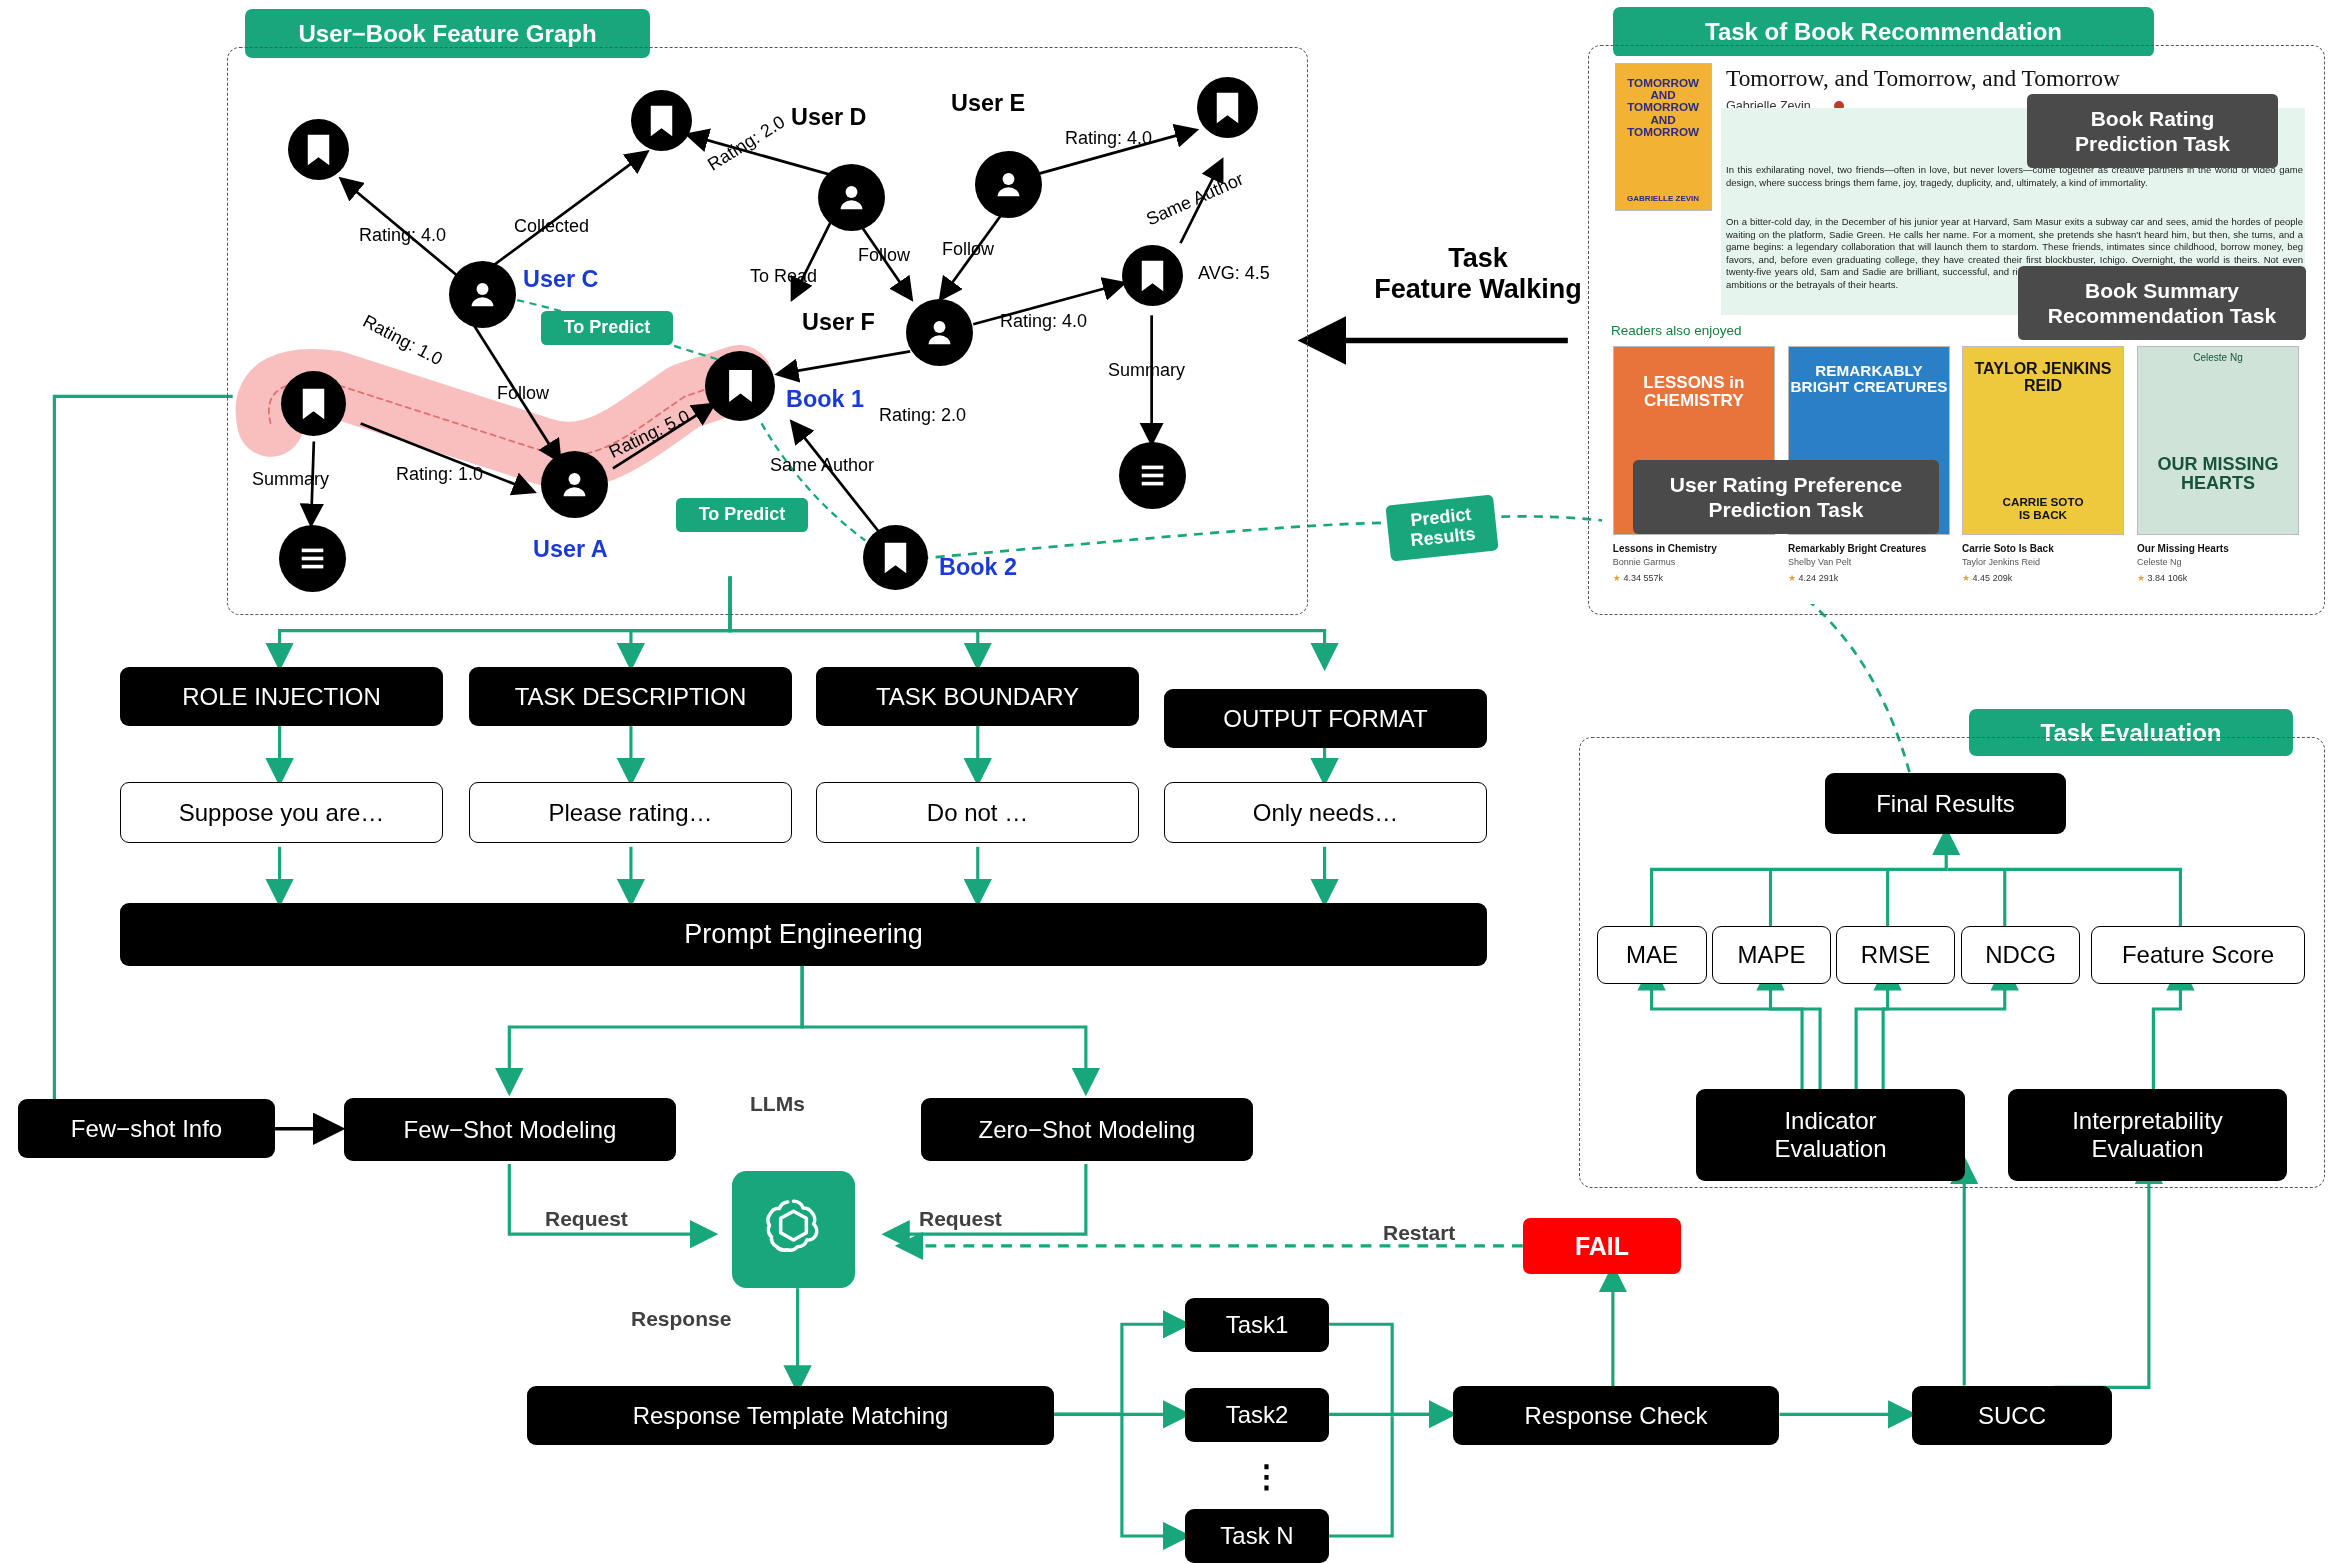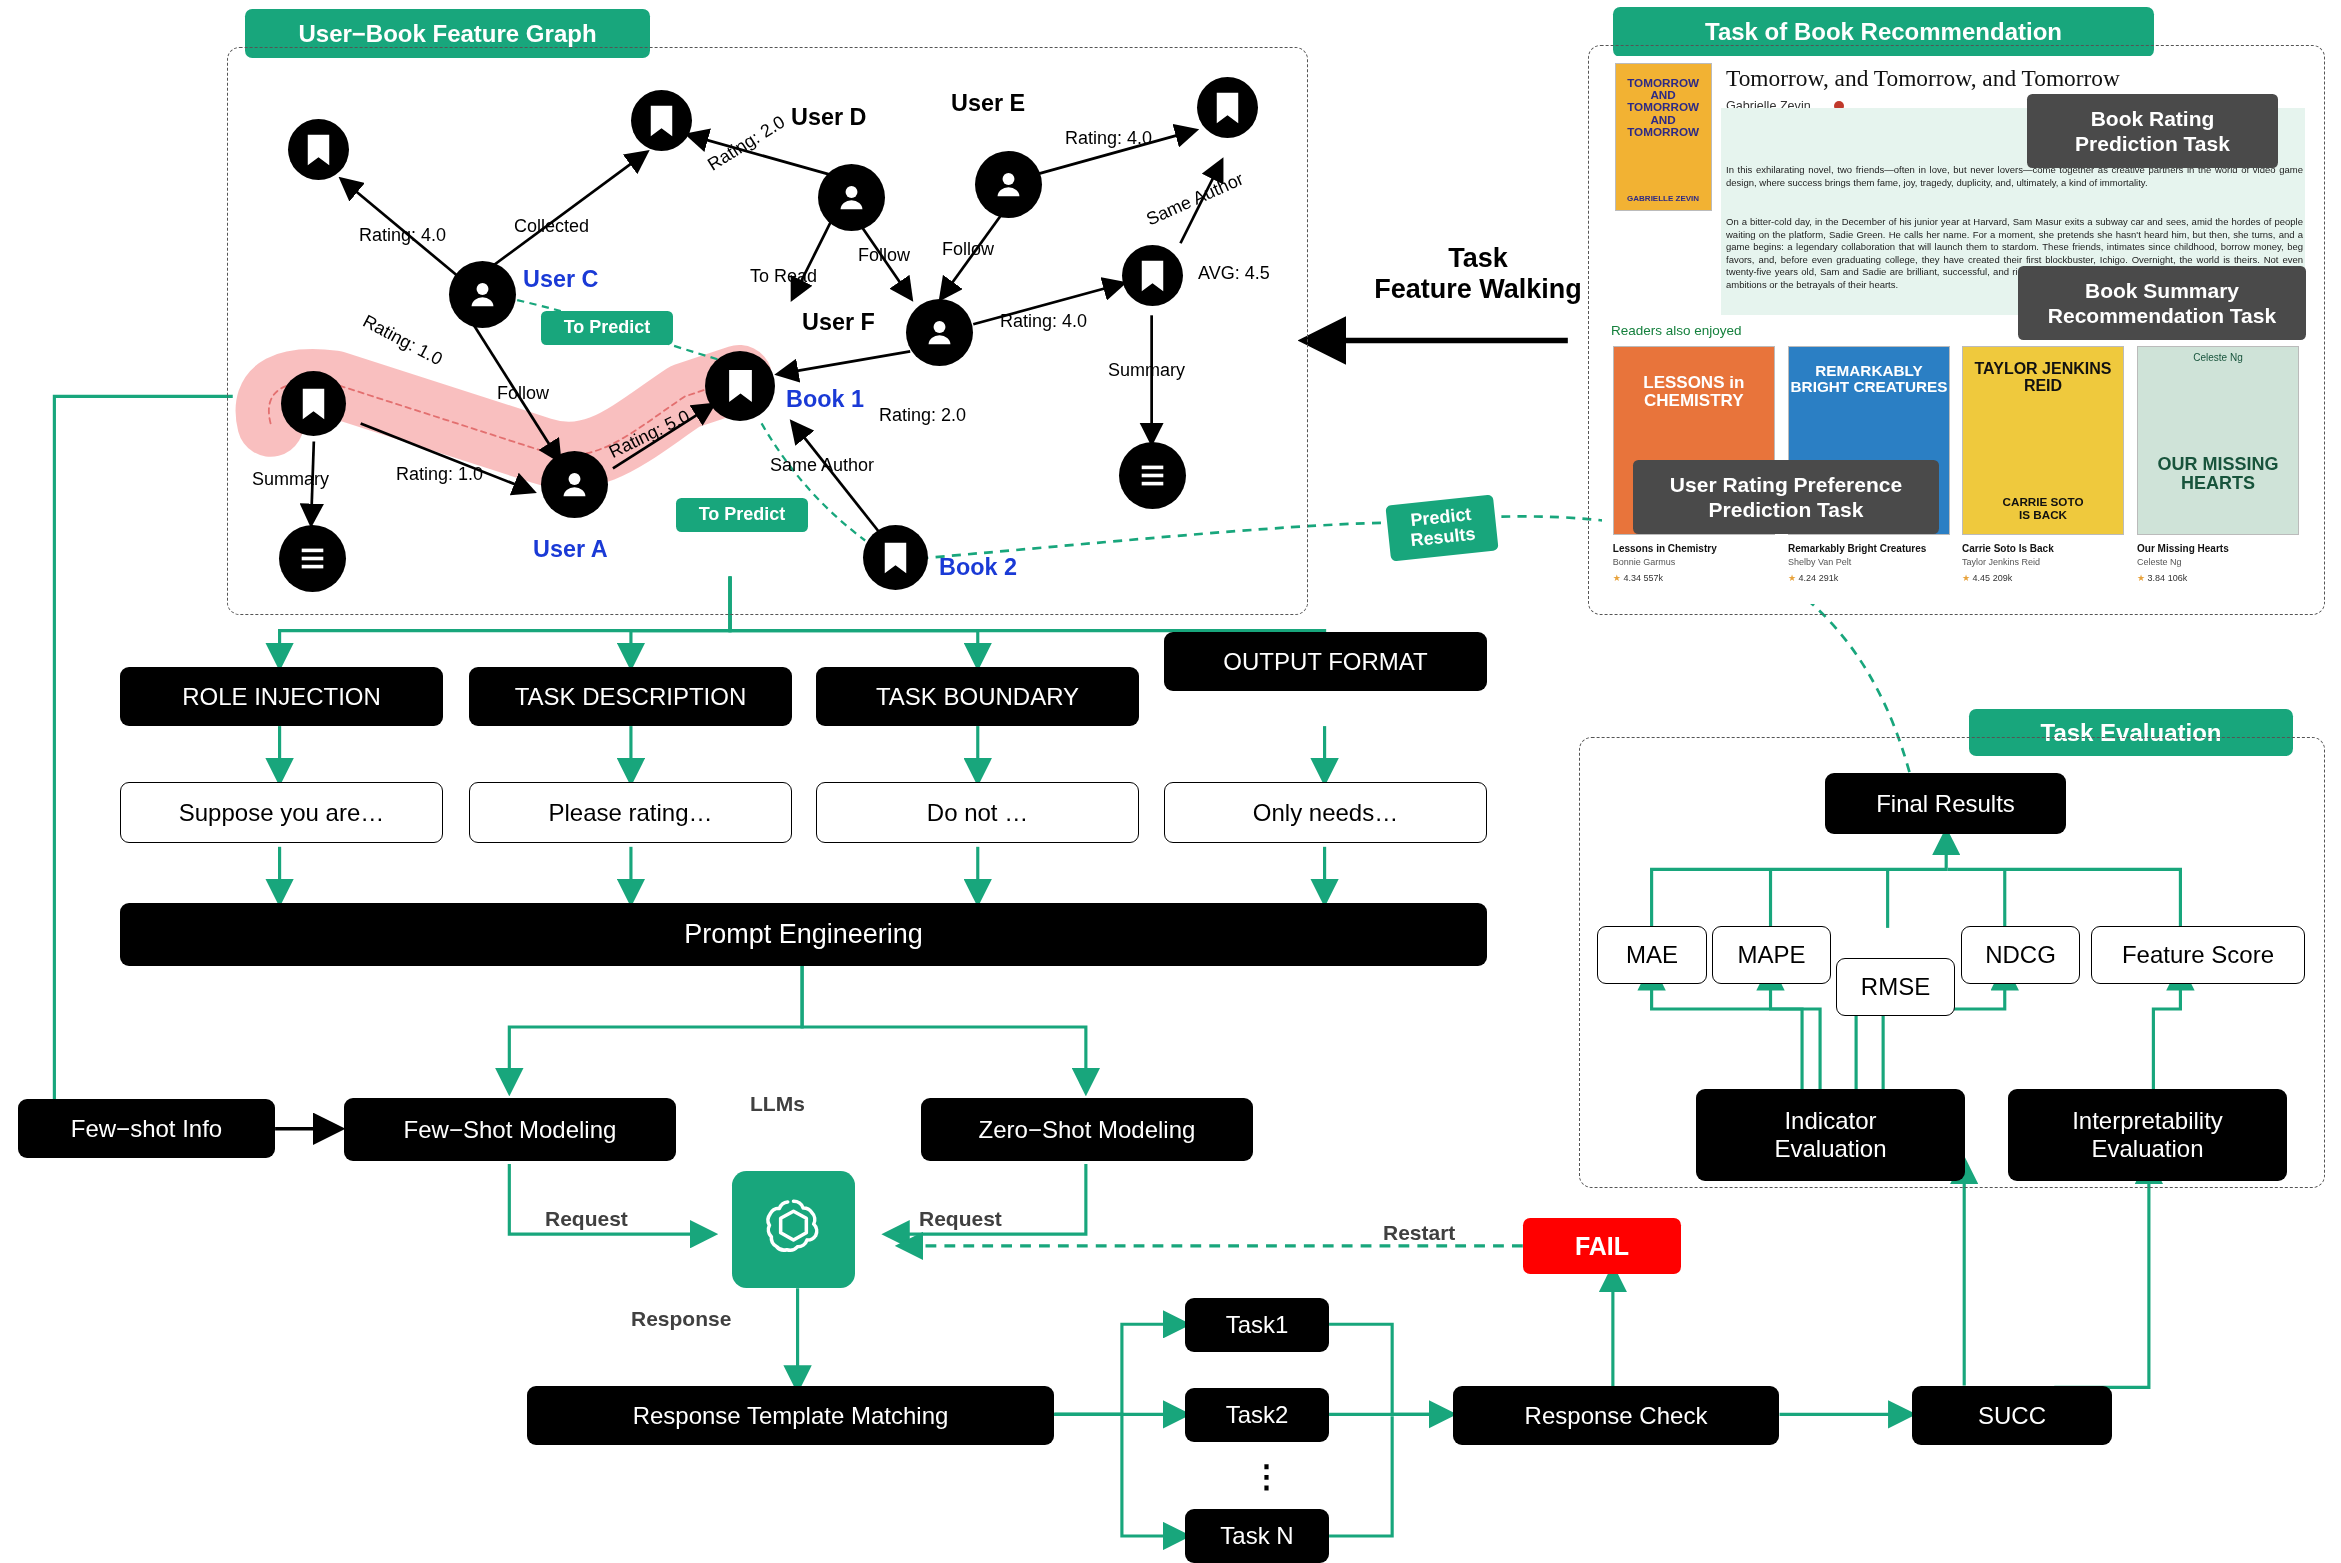--- a/index.html
+++ b/index.html
@@ -633,21 +633,21 @@
 
   <div class="blackbox" style="left:120px; top:667px; width:323px; height:59px;">
     <span>ROLE INJECTION</span>
   </div>
   <div class="blackbox" style="left:469px; top:667px; width:323px; height:59px;">
     <span>TASK DESCRIPTION</span>
   </div>
   <div class="blackbox" style="left:816px; top:667px; width:323px; height:59px;">
     <span>TASK BOUNDARY</span>
   </div>
-  <div class="blackbox" style="left:1164px; top:632px; width:323px; height:59px;">
+  <div class="blackbox" style="left:1164px; top:689px; width:323px; height:59px;">
     <span>OUTPUT FORMAT</span>
   </div>
 
   <div class="whitebox" style="left:120px; top:782px; width:323px; height:61px;">
     <span>Suppose you are…</span>
   </div>
   <div class="whitebox" style="left:469px; top:782px; width:323px; height:61px;">
     <span>Please rating…</span>
   </div>
   <div class="whitebox" style="left:816px; top:782px; width:323px; height:61px;">
@@ -713,21 +713,21 @@
   <div class="blackbox" style="left:1825px; top:773px; width:241px; height:61px;">
     <span>Final Results</span>
   </div>
 
   <div class="whitebox" style="left:1597px; top:926px; width:110px; height:58px;">
     <span>MAE</span>
   </div>
   <div class="whitebox" style="left:1712px; top:926px; width:119px; height:58px;">
     <span>MAPE</span>
   </div>
-  <div class="whitebox" style="left:1836px; top:926px; width:119px; height:58px;margin-top:32px;">
+  <div class="whitebox" style="left:1836px; top:926px; width:119px; height:58px;">
     <span>RMSE</span>
   </div>
   <div class="whitebox" style="left:1961px; top:926px; width:119px; height:58px;">
     <span>NDCG</span>
   </div>
   <div class="whitebox" style="left:2091px; top:926px; width:214px; height:58px;">
     <span>Feature Score</span>
   </div>
 
   <div class="blackbox" style="left:1696px; top:1089px; width:269px; height:92px; white-space:pre-line;">

